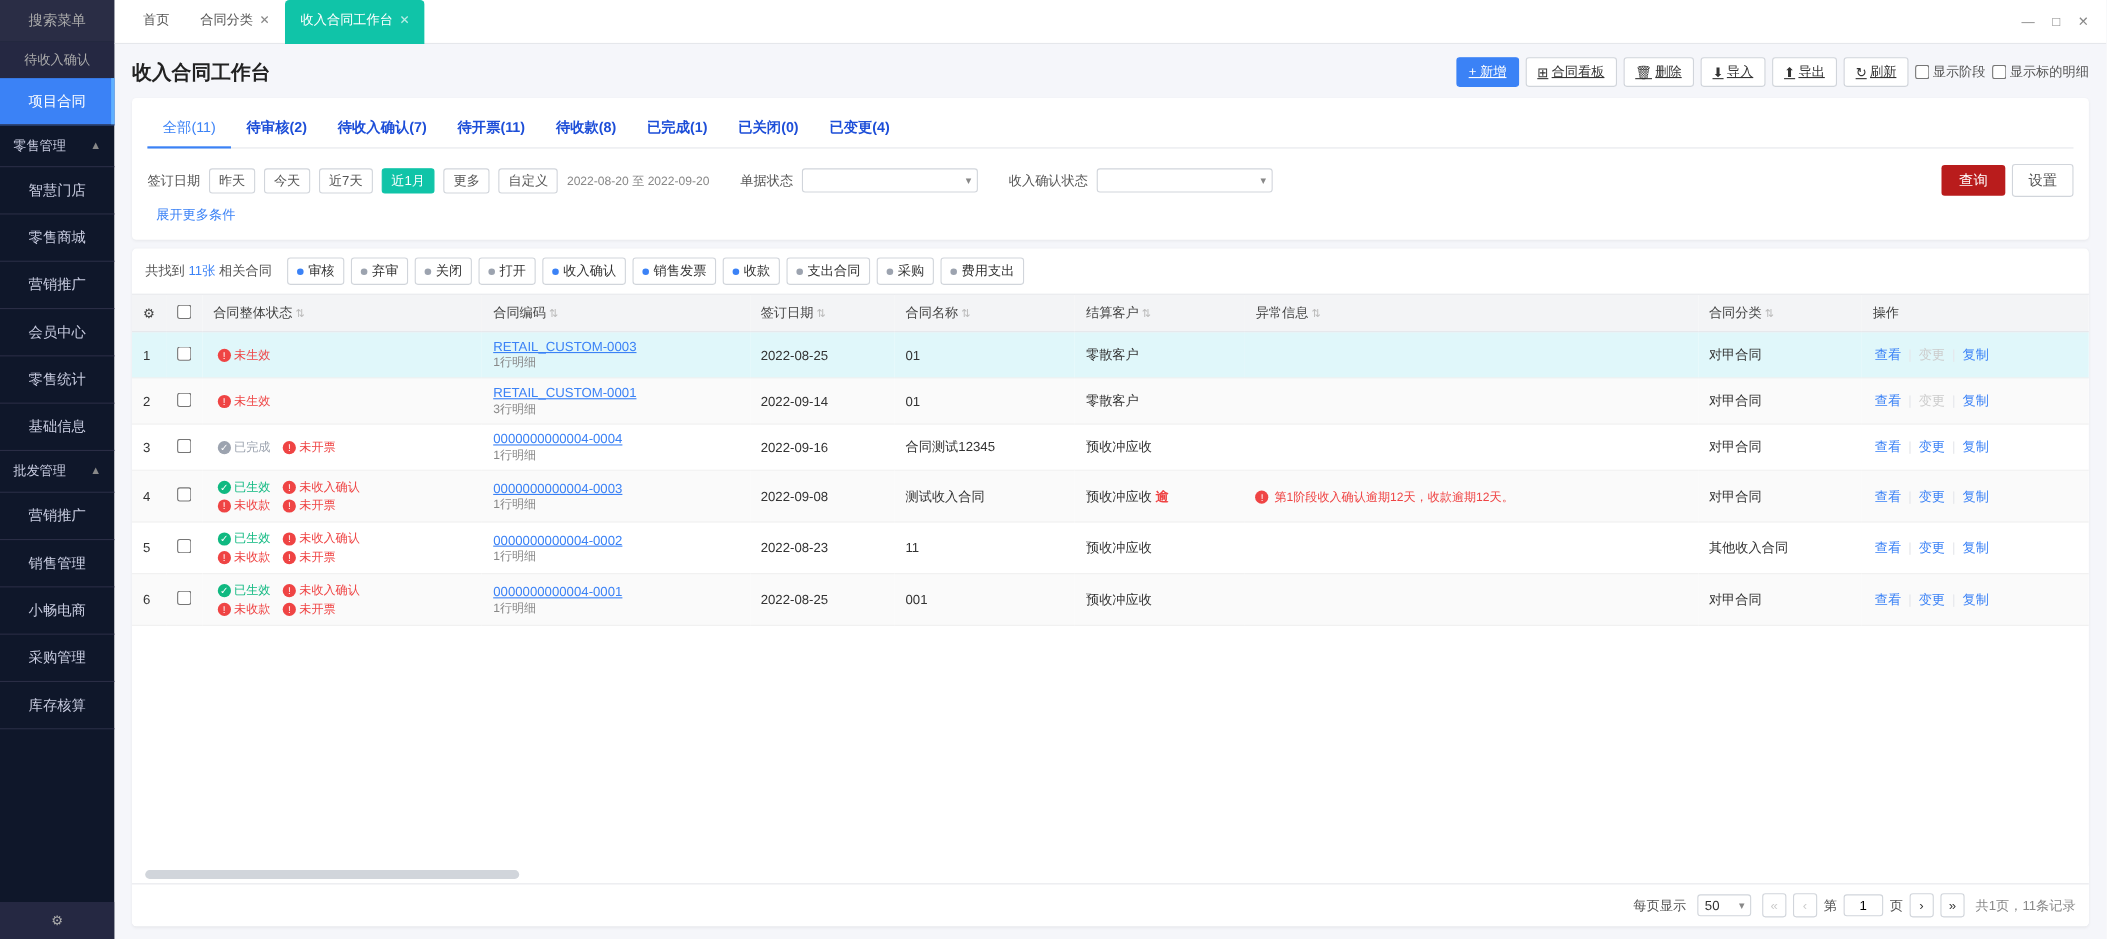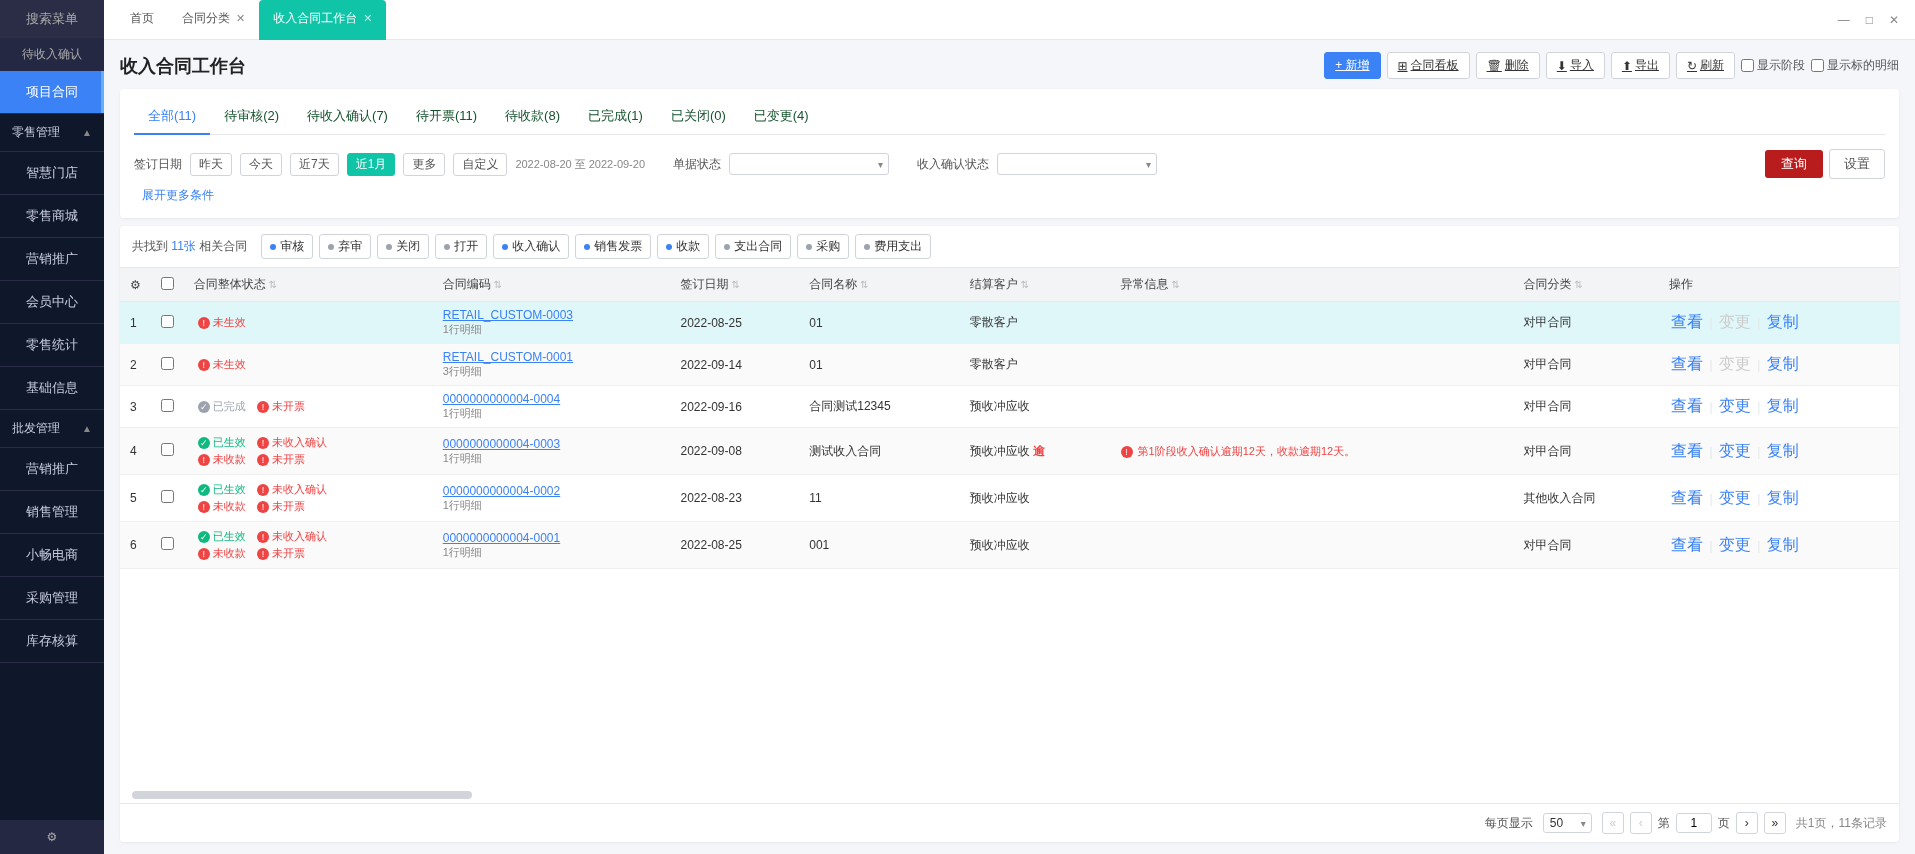--- a/index.html
+++ b/index.html
@@ -181,24 +181,25 @@
     
     .status-tabs {
       display: flex;
       gap: 0;
       border-bottom: 1px solid #e5e7eb;
       margin-bottom: 10px;
     }
     .status-tab {
       padding: 8px 14px;
       cursor: pointer;
-      color: #14532d;
+      color: #1d4ed8;
       font-size: 13px;
       border-bottom: 2px solid transparent;
       margin-bottom: -1px;
+      font-weight: bold;
     }
     .status-tab.active {
       color: #3b82f6;
       border-bottom: 2px solid #3b82f6;
       font-weight: 500;
     }
 
     
     .date-filter-row {
       display: flex;
@@ -375,21 +376,21 @@
     .link-text {
       color: #3b82f6;
       text-decoration: underline;
       cursor: pointer;
     }
     .sub-text { color: #888; font-size: 11px; }
     .op-link {
       color: #3b82f6;
       cursor: pointer;
       margin: 0 2px;
-      font-size: 16px;
+      font-size: 12px;
     }
     .op-link.disabled { color: #ccc; cursor: default; }
     .op-divider { color: #e5e7eb; margin: 0 1px; }
     .error-text { color: #ef4444; font-size: 11px; }
     .urgent-icon { color: #ef4444; font-weight: bold; }
 
     
     .table-footer {
       display: flex;
       align-items: center;

